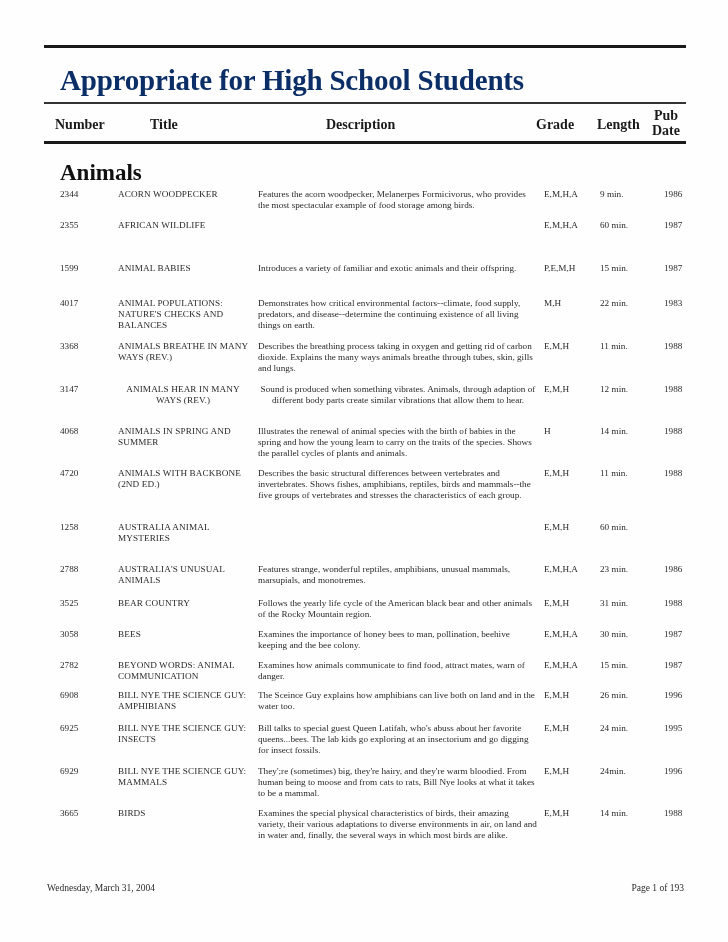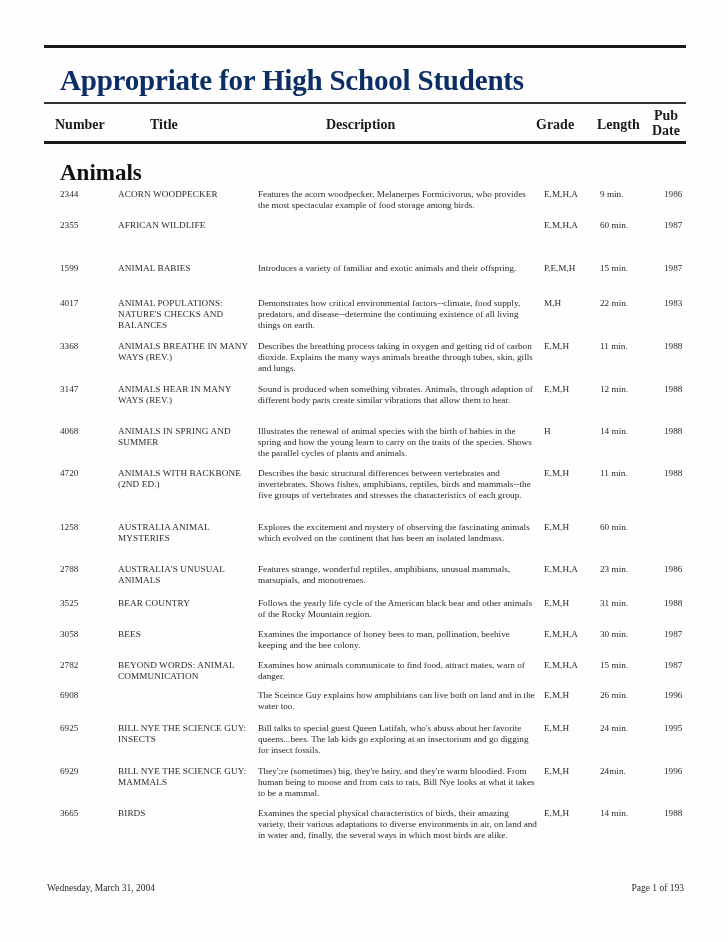--- a/index.html
+++ b/index.html
@@ -96,21 +96,21 @@
       <span class="c-date">1983</span>
     </div>
     <div class="row" style="height: 43px;">
       <span class="c-num">3368</span>
       <span class="c-title">ANIMALS BREATHE IN MANY WAYS (REV.)</span>
       <span class="c-desc">Describes the breathing process taking in oxygen and getting rid of carbon dioxide.  Explains the many ways animals breathe through tubes, skin, gills and lungs.</span>
       <span class="c-grade">E,M,H</span>
       <span class="c-len">11 min.</span>
       <span class="c-date">1988</span>
     </div>
-    <div class="row" style="height: 42px;">
+    <div class="row" style="height: 42px; text-align: center;">
       <span class="c-num">3147</span>
       <span class="c-title">ANIMALS HEAR IN MANY WAYS (REV.)</span>
       <span class="c-desc">Sound is produced when something vibrates.  Animals, through adaption of different body parts create similar vibrations that allow them to hear.</span>
       <span class="c-grade">E,M,H</span>
       <span class="c-len">12 min.</span>
       <span class="c-date">1988</span>
     </div>
     <div class="row" style="height: 42px;">
       <span class="c-num">4068</span>
       <span class="c-title">ANIMALS IN SPRING AND SUMMER</span>
@@ -123,21 +123,20 @@
       <span class="c-num">4720</span>
       <span class="c-title">ANIMALS WITH BACKBONE (2ND ED.)</span>
       <span class="c-desc">Describes the basic structural differences between vertebrates and invertebrates. Shows fishes, amphibians, reptiles, birds and mammals--the five groups of vertebrates and stresses the characteristics of each group.</span>
       <span class="c-grade">E,M,H</span>
       <span class="c-len">11 min.</span>
       <span class="c-date">1988</span>
     </div>
     <div class="row" style="height: 42px;">
       <span class="c-num">1258</span>
       <span class="c-title">AUSTRALIA ANIMAL MYSTERIES</span>
-      <span class="c-desc">Explores the excitement and mystery of observing the fascinating animals which evolved on the continent that has been an isolated landmass.</span>
       <span class="c-grade">E,M,H</span>
       <span class="c-len">60 min.</span>
       <span class="c-date"></span>
     </div>
     <div class="row" style="height: 34px;">
       <span class="c-num">2788</span>
       <span class="c-title">AUSTRALIA'S UNUSUAL ANIMALS</span>
       <span class="c-desc">Features strange, wonderful reptiles, amphibians, unusual mammals, marsupials, and monotremes.</span>
       <span class="c-grade">E,M,H,A</span>
       <span class="c-len">23 min.</span>
@@ -162,20 +161,21 @@
     <div class="row" style="height: 30px;">
       <span class="c-num">2782</span>
       <span class="c-title">BEYOND WORDS: ANIMAL COMMUNICATION</span>
       <span class="c-desc">Examines how animals communicate to find food, attract mates, warn of danger.</span>
       <span class="c-grade">E,M,H,A</span>
       <span class="c-len">15 min.</span>
       <span class="c-date">1987</span>
     </div>
     <div class="row" style="height: 33px;">
       <span class="c-num">6908</span>
+      <span class="c-title">BILL NYE THE SCIENCE GUY: AMPHIBIANS</span>
       <span class="c-desc">The Sceince Guy explains how amphibians can live both on land and in the water too.</span>
       <span class="c-grade">E,M,H</span>
       <span class="c-len">26 min.</span>
       <span class="c-date">1996</span>
     </div>
     <div class="row" style="height: 43px;">
       <span class="c-num">6925</span>
       <span class="c-title">BILL NYE THE SCIENCE GUY: INSECTS</span>
       <span class="c-desc">Bill talks to special guest Queen Latifah, who's abuss about her favorite queens...bees.  The lab kids go exploring at an insectorium and go digging for insect fossils.</span>
       <span class="c-grade">E,M,H</span>

